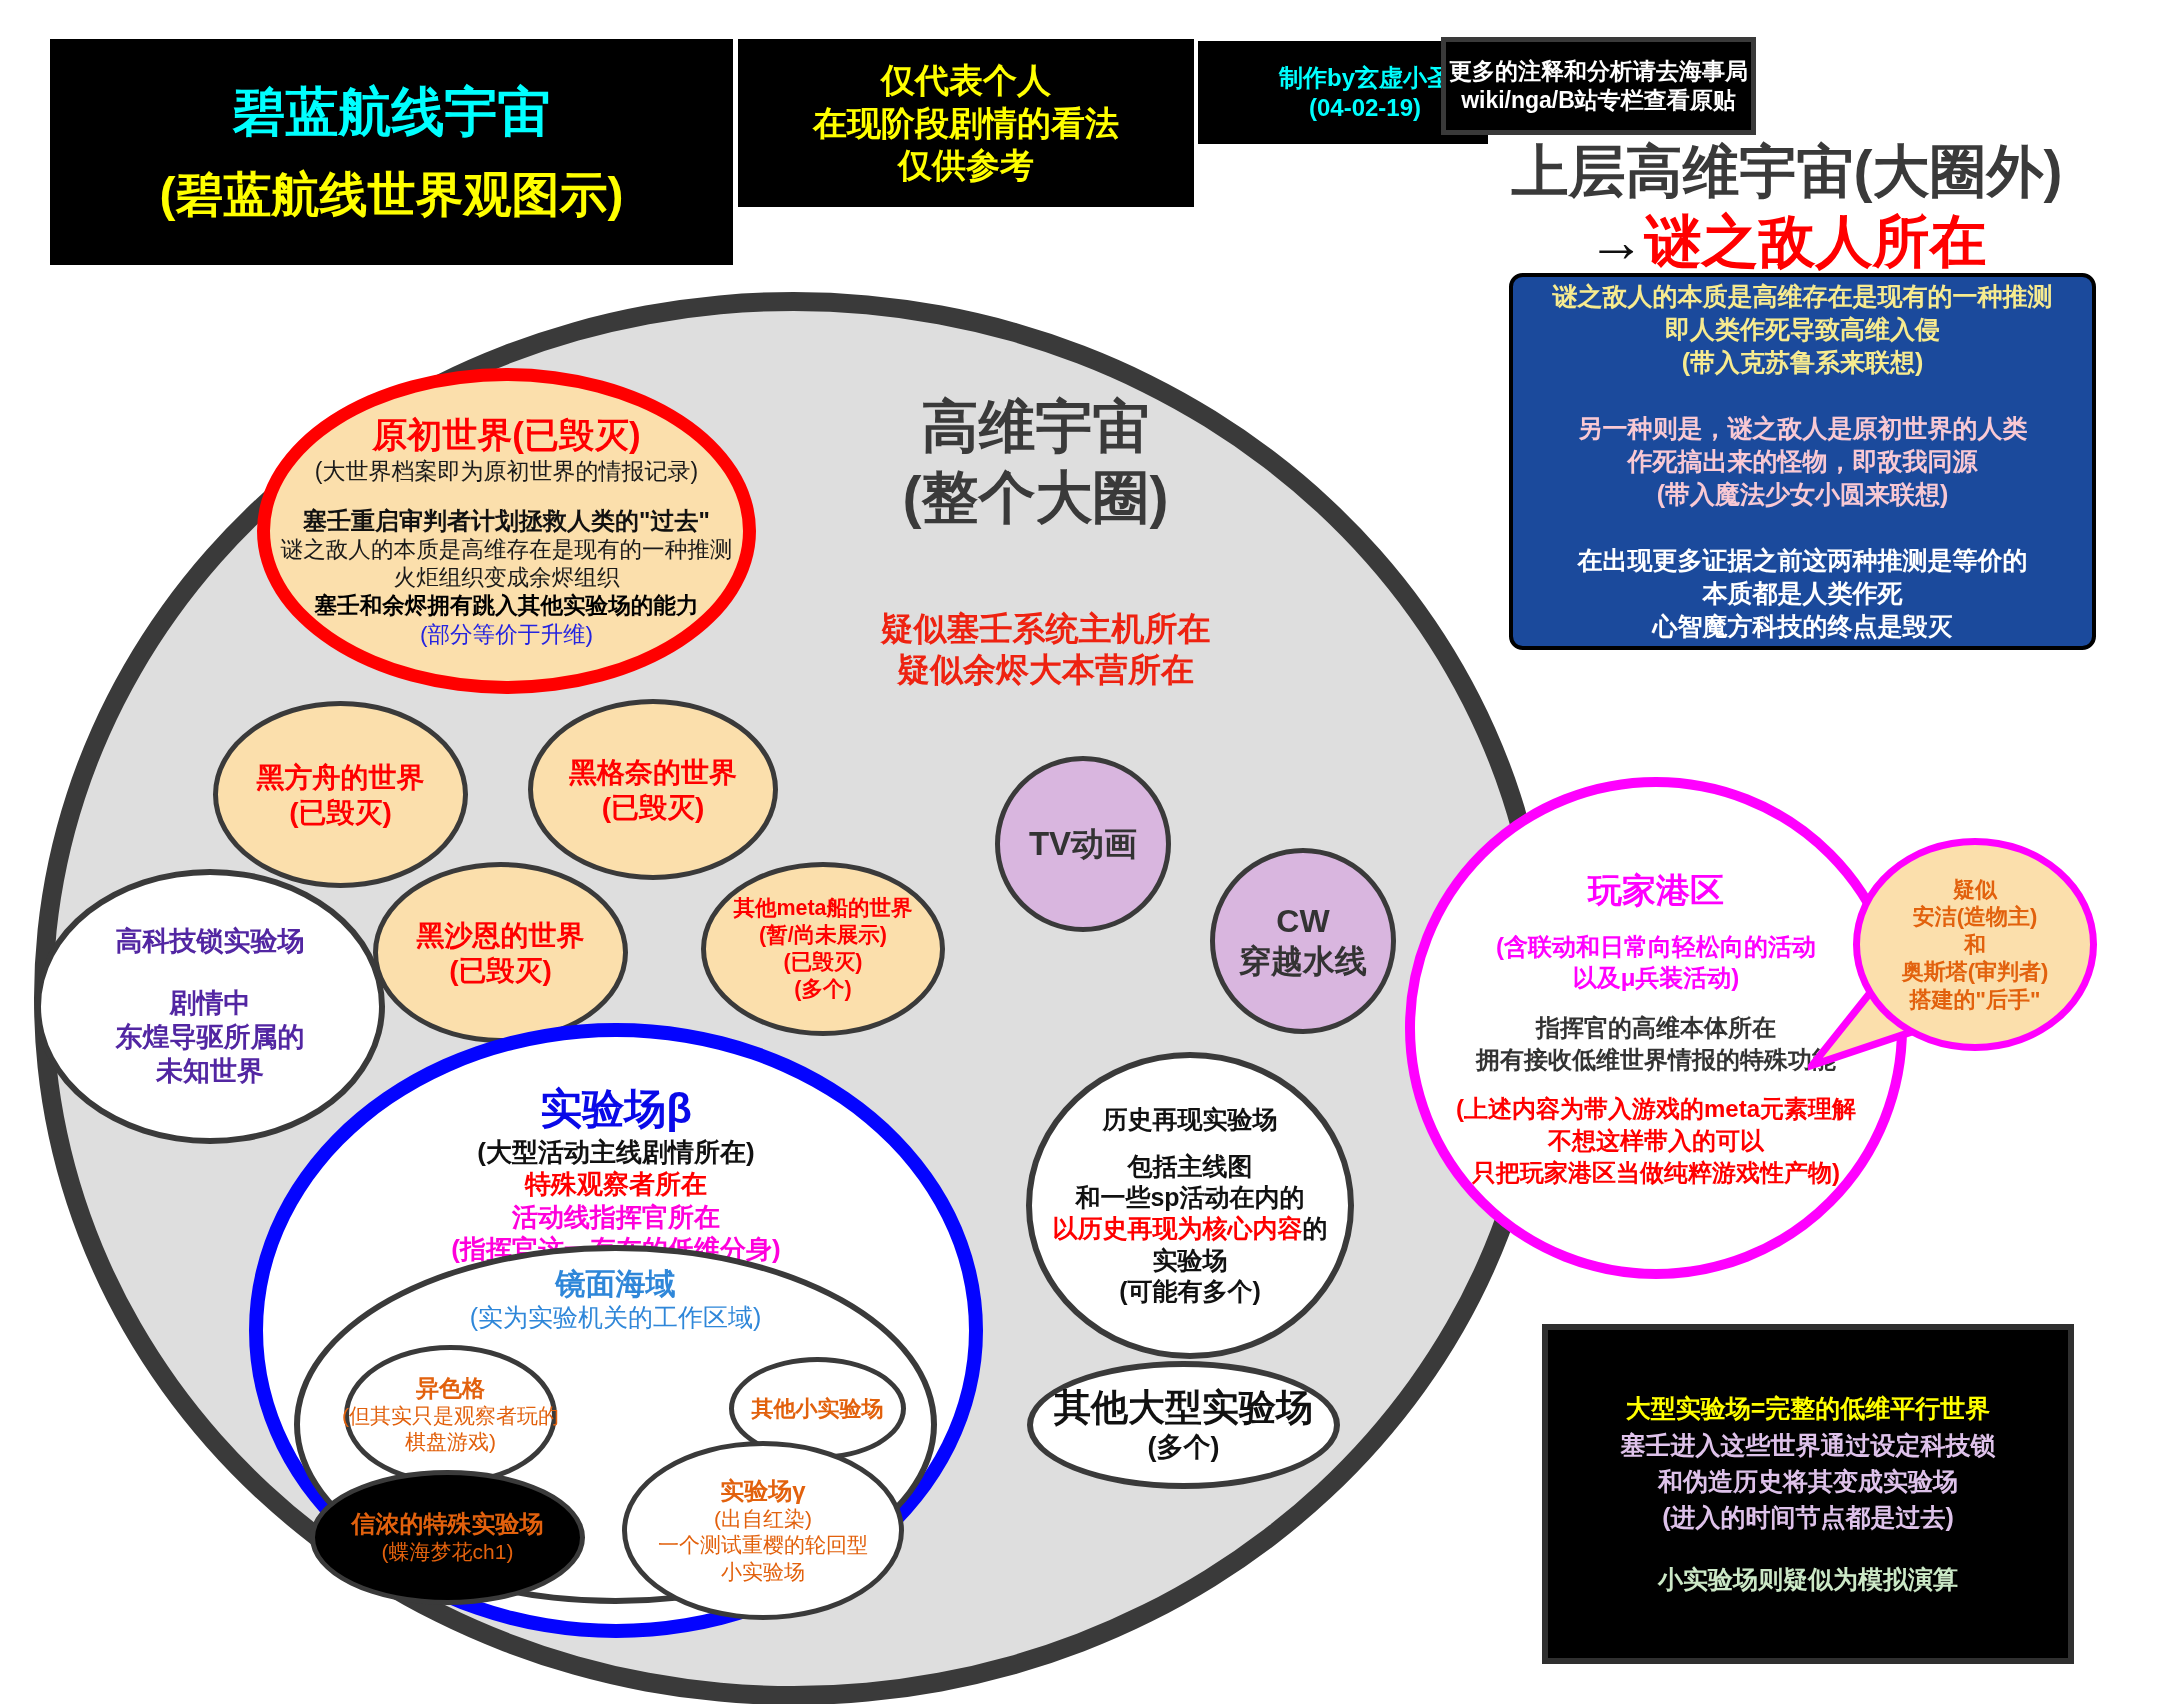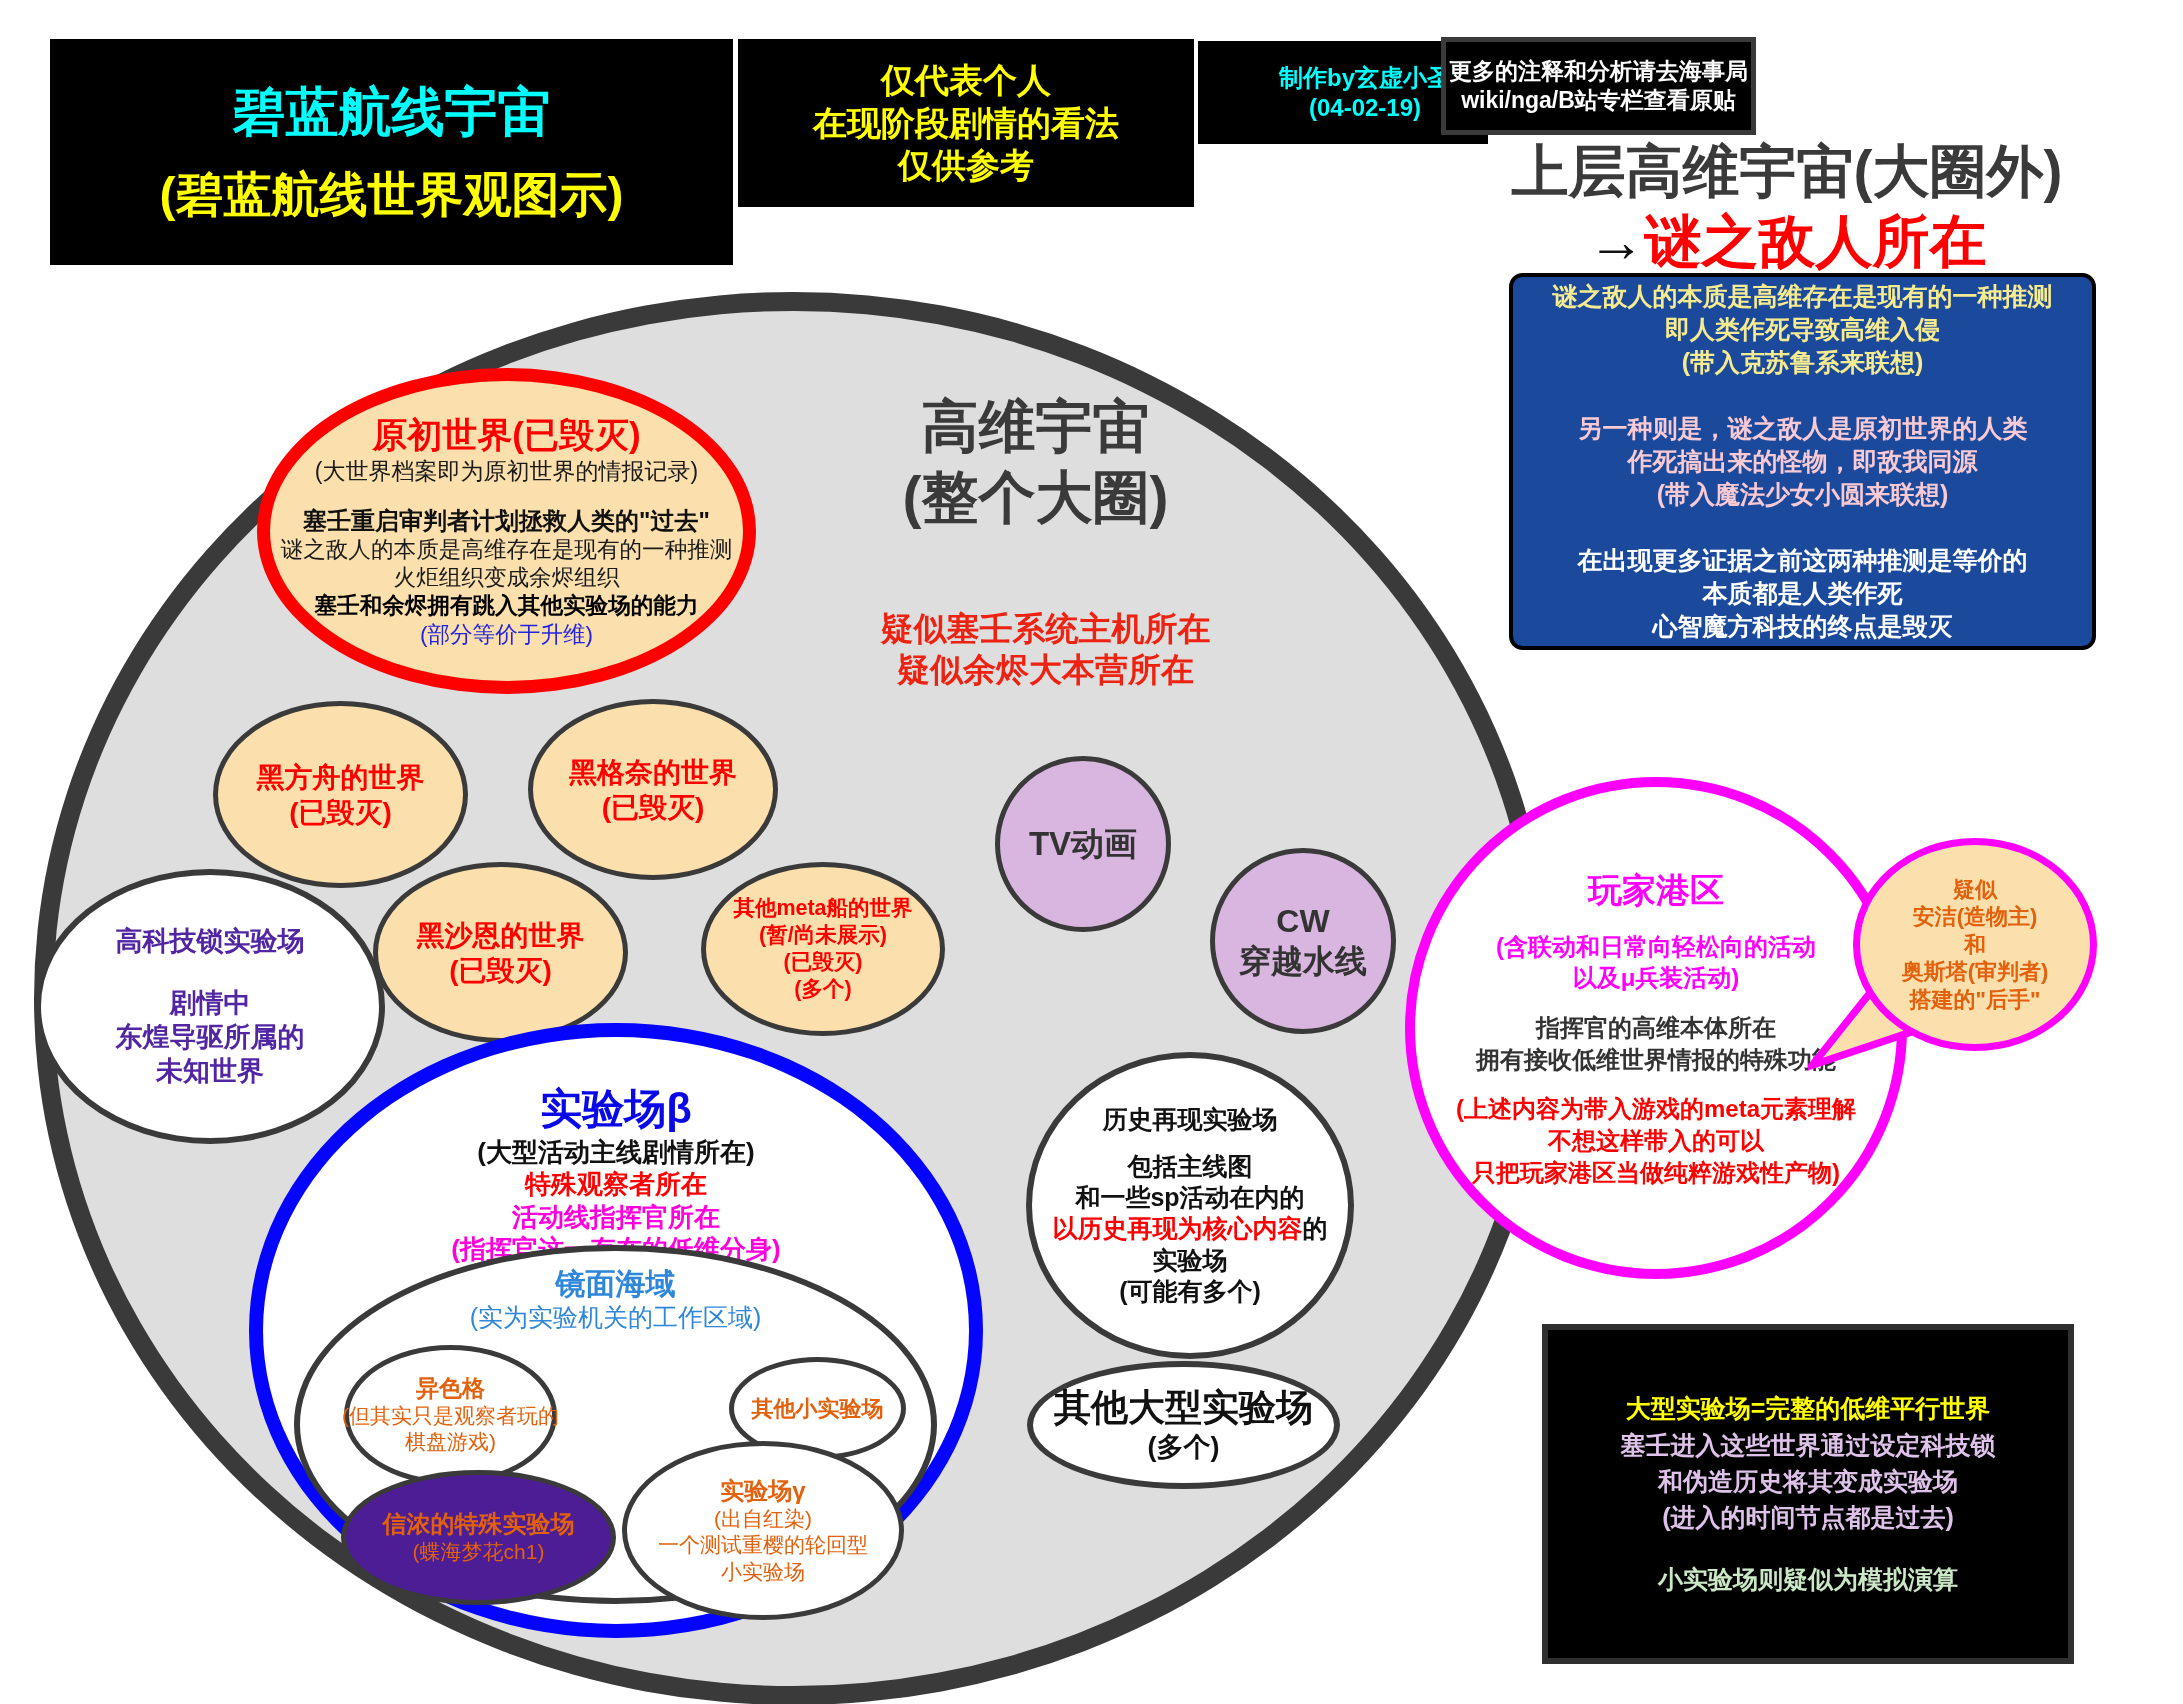--- a/index.html
+++ b/index.html
@@ -105,21 +105,21 @@
       <div class="tl" style="font-size: 25px; color: rgb(47, 135, 217); font-weight: 400;">(实为实验机关的工作区域)</div>
     </div>
   <div class="ellipse" style="left:344px;top:1345px;width:213px;height:140px;background:#FFFFFF;border:5.8px solid #3A3A3A;">
       <div class="tl" style="font-size: 23px; color: rgb(226, 97, 13);">异色格</div>
       <div class="tl" style="font-size: 21px; color: rgb(226, 97, 13); font-weight: 400;">(但其实只是观察者玩的</div>
       <div class="tl" style="font-size: 21px; color: rgb(226, 97, 13); font-weight: 400;">棋盘游戏)</div>
     </div>
   <div class="ellipse" style="left:729px;top:1357px;width:177px;height:103px;background:#FFFFFF;border:5.8px solid #3A3A3A;">
       <div class="tl" style="font-size: 22px; color: rgb(226, 97, 13);">其他小实验场</div>
     </div>
-  <div class="ellipse" style="left:341px;top:1470px;width:275px;height:135px;background:#4c1d95;border:5.8px solid #3A3A3A;">
+  <div class="ellipse" style="left:310px;top:1470px;width:275px;height:135px;background:#000000;border:5.8px solid #3A3A3A;">
       <div class="tl" style="font-size: 24px; color: rgb(226, 97, 13);">信浓的特殊实验场</div>
       <div class="tl" style="font-size: 21px; color: rgb(226, 97, 13); font-weight: 400;">(蝶海梦花ch1)</div>
     </div>
   <div class="ellipse" style="left:622px;top:1441px;width:282px;height:179px;background:#FFFFFF;border:5.8px solid #3A3A3A;">
       <div class="tl" style="font-size: 24px; color: rgb(226, 97, 13);">实验场γ</div>
       <div class="tl" style="font-size: 21px; color: rgb(226, 97, 13); font-weight: 400;">(出自红染)</div>
       <div class="tl" style="font-size: 21px; color: rgb(226, 97, 13); font-weight: 400;">一个测试重樱的轮回型</div>
       <div class="tl" style="font-size: 21px; color: rgb(226, 97, 13); font-weight: 400;">小实验场</div>
     </div>
 

